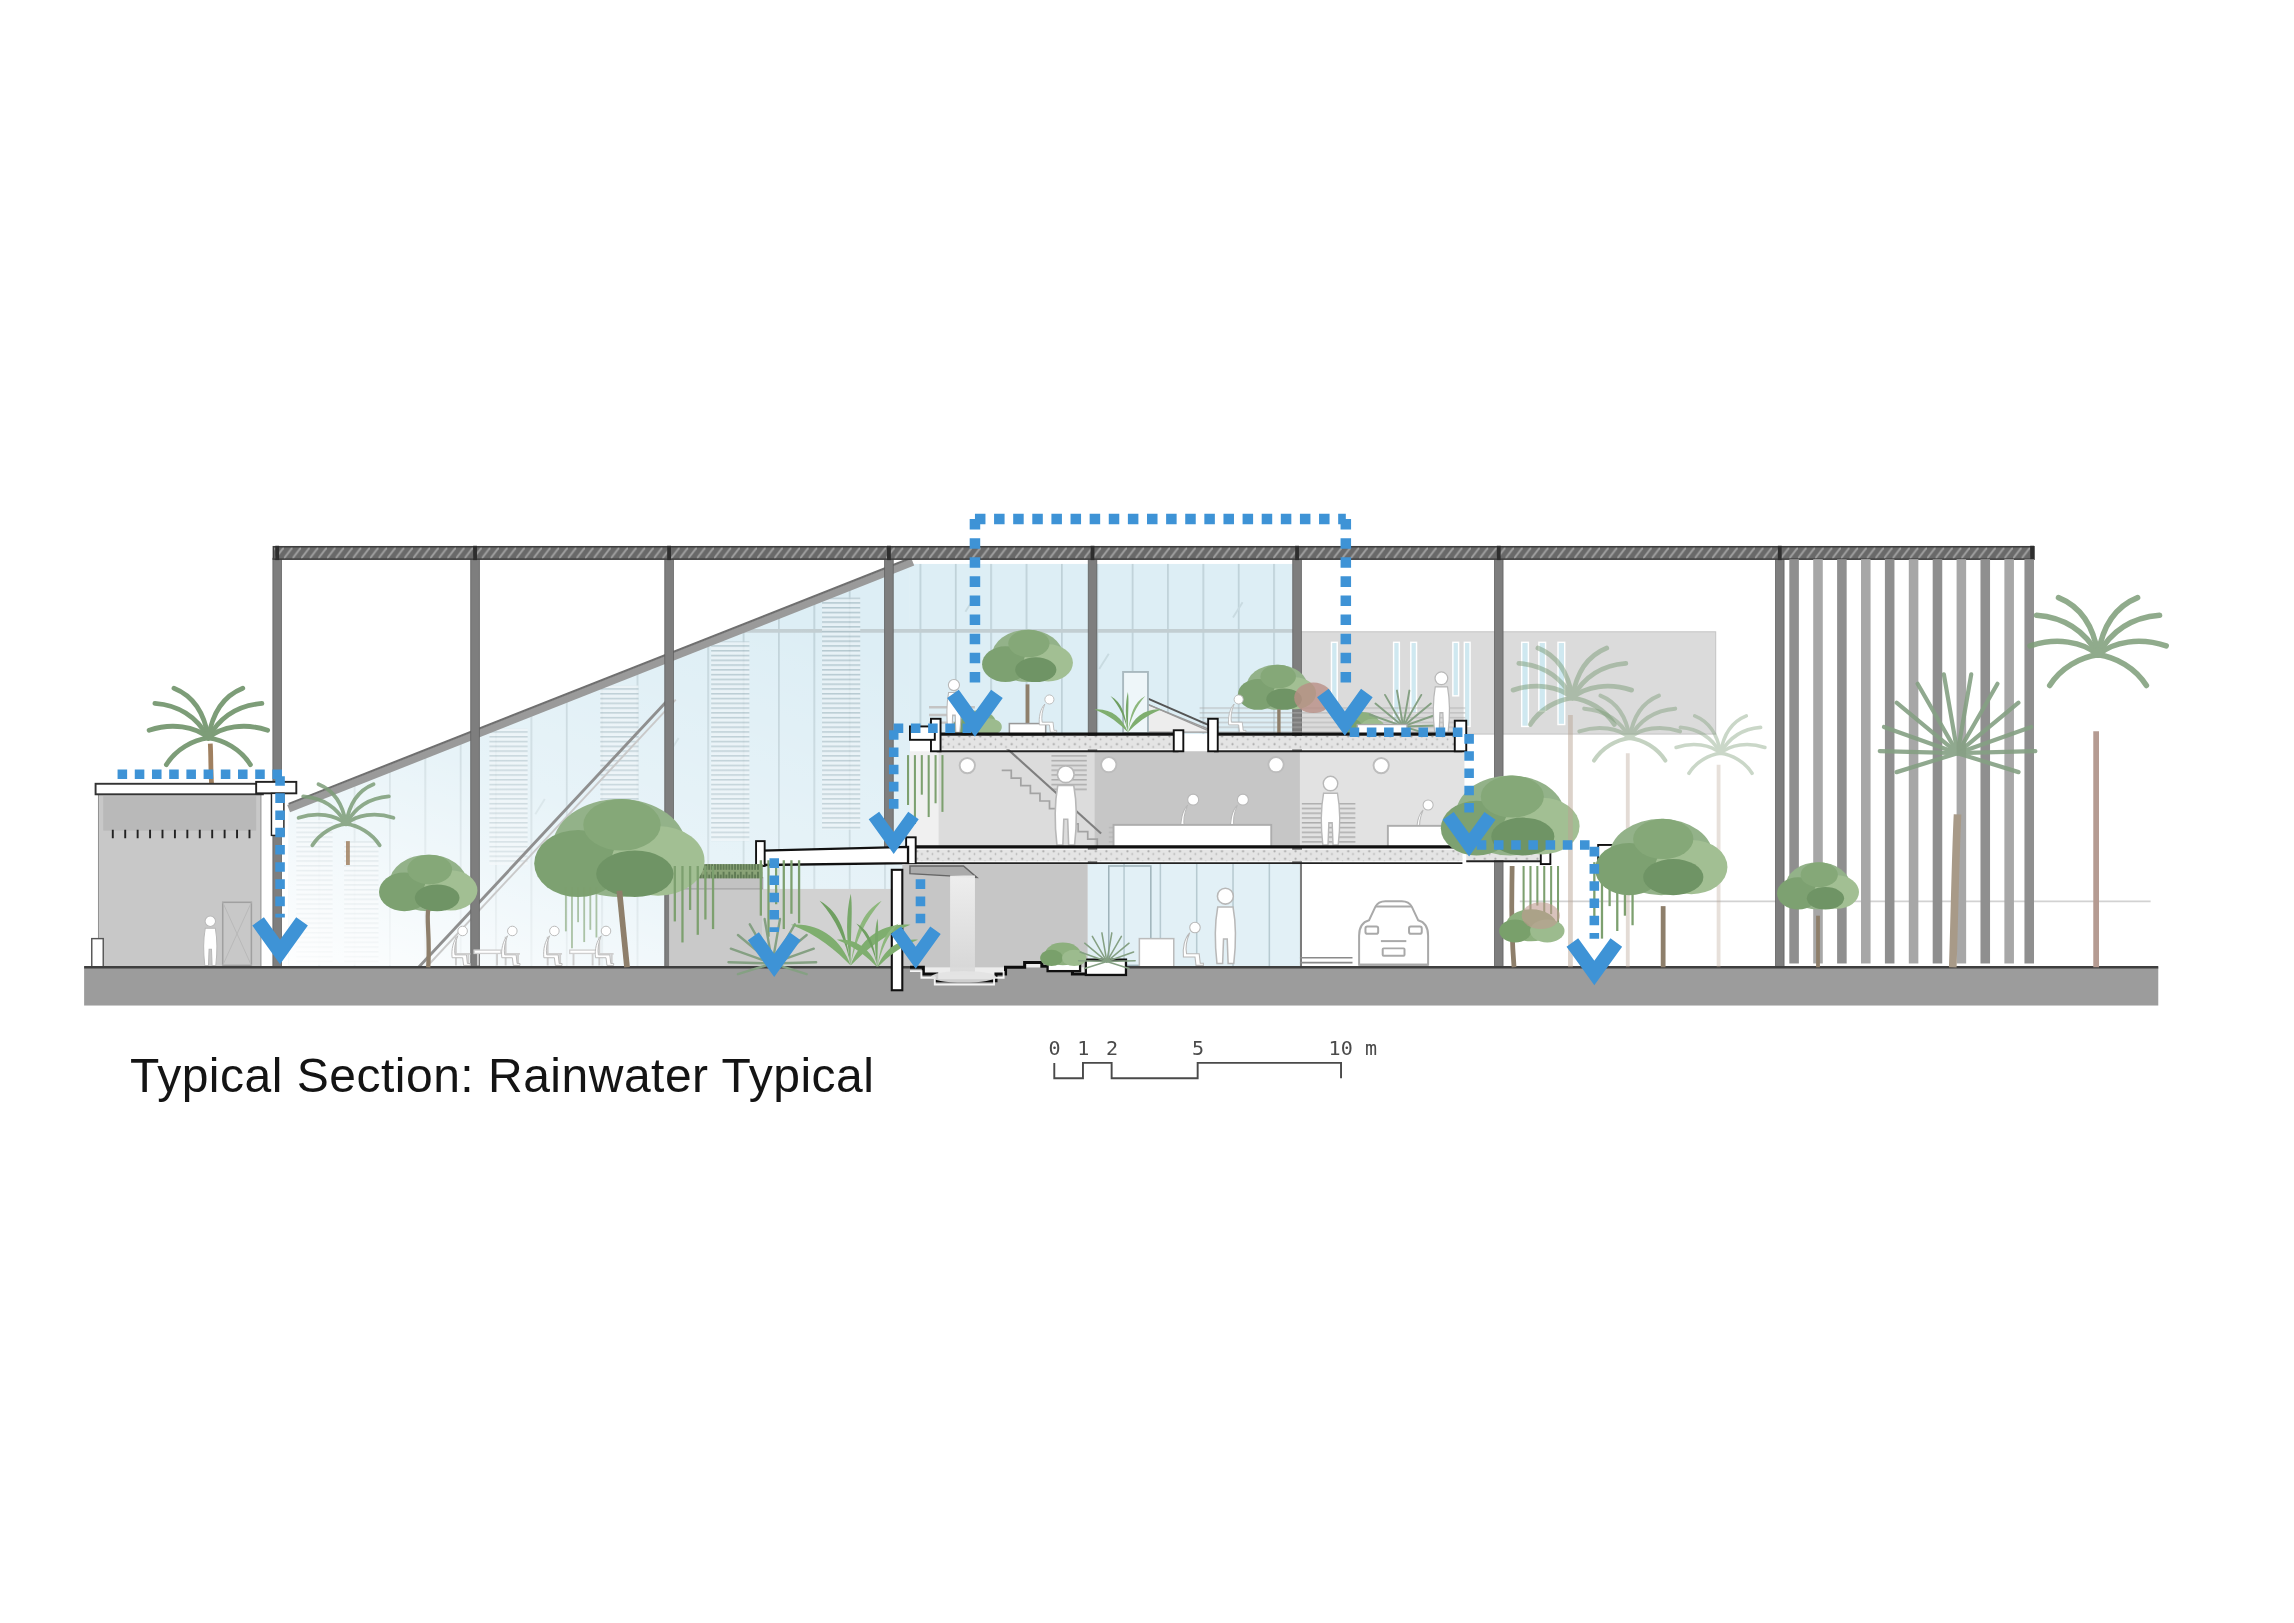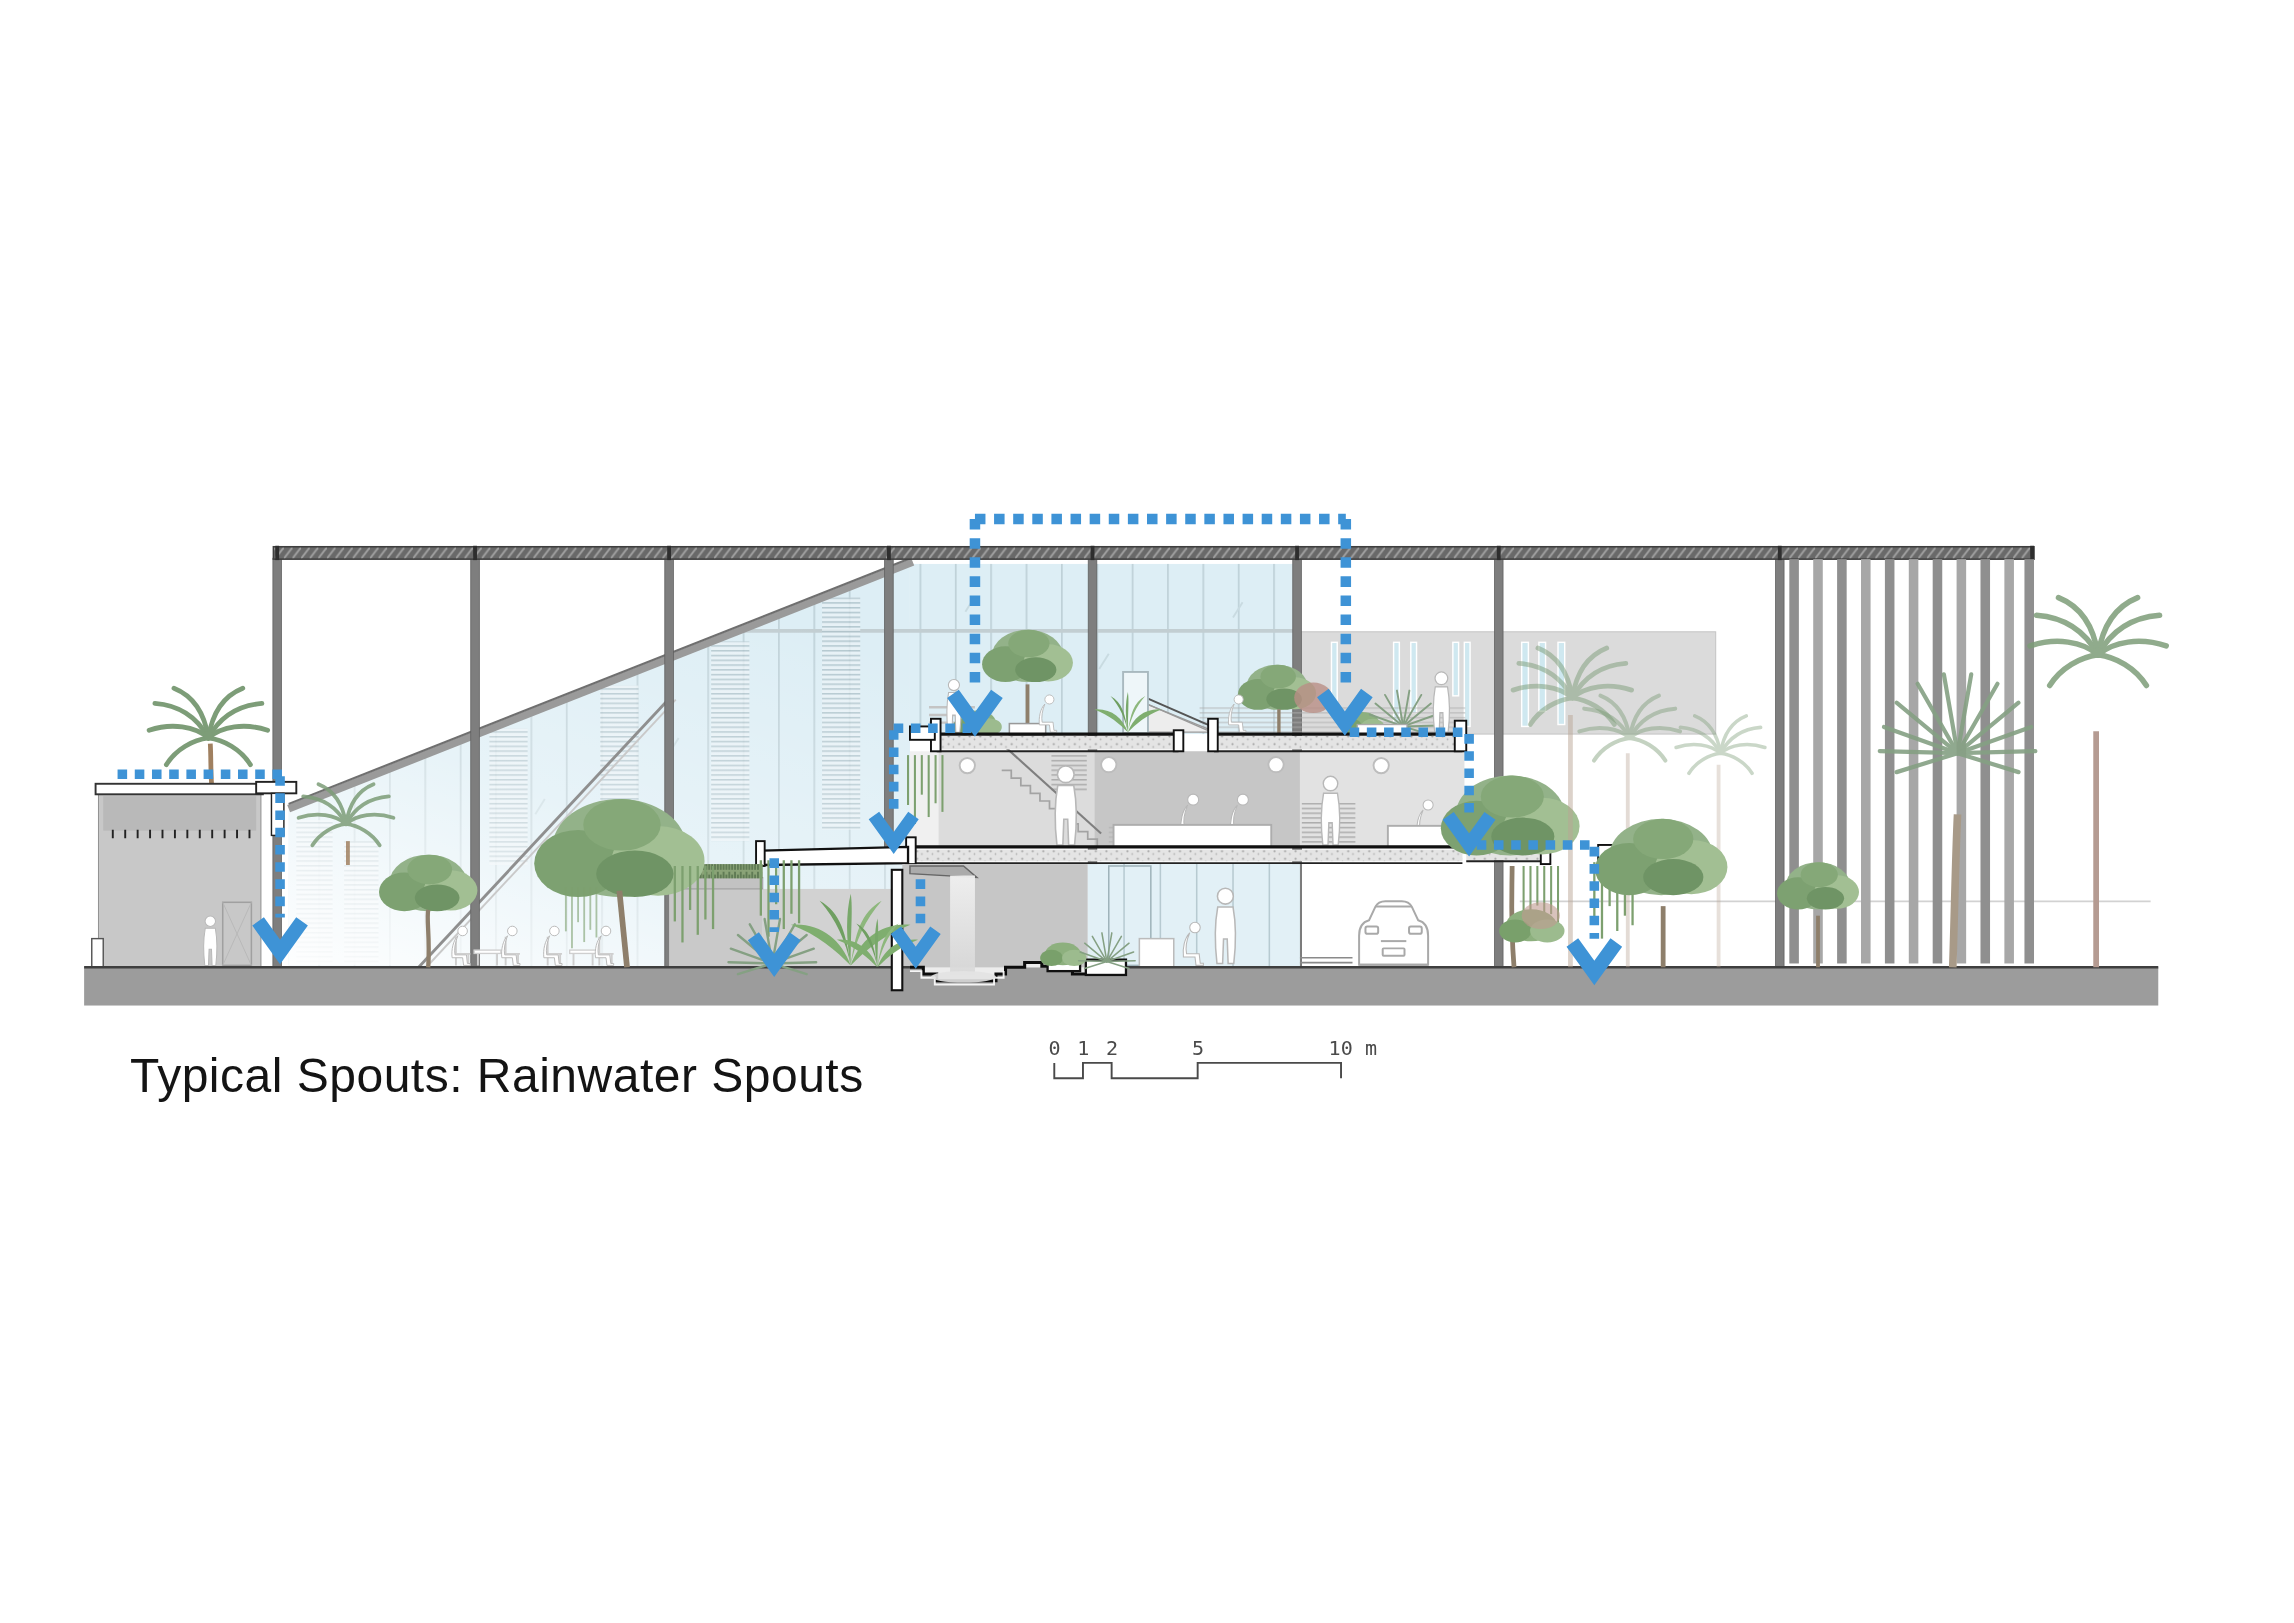--- a/index.html
+++ b/index.html
@@ -421,15 +421,15 @@
   <path d="M1103,1112 V1128 H1133 V1112 H1163 V1128 H1253 V1112 H1403 V1128" stroke="#4a4a4a" stroke-width="2" fill="none"></path>
   <text x="1097" y="1104" class="scale-num">0</text>
   <text x="1127" y="1104" class="scale-num">1</text>
   <text x="1157" y="1104" class="scale-num">2</text>
   <text x="1247" y="1104" class="scale-num">5</text>
   <text x="1390" y="1104" class="scale-num">10</text>
   <text x="1428" y="1104" class="scale-num">m</text>
 </g>
 </svg>
 
-<div id="drawing-title">Typical Spouts: Rainwater Spouts</div>
+<div id="drawing-title">Typical Section: Rainwater Typical</div>
 </div>
 
 
 </body></html>

